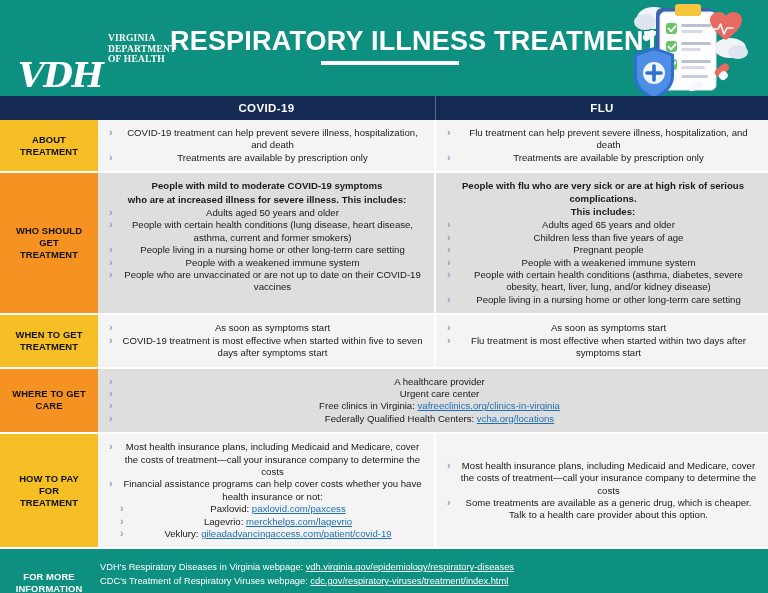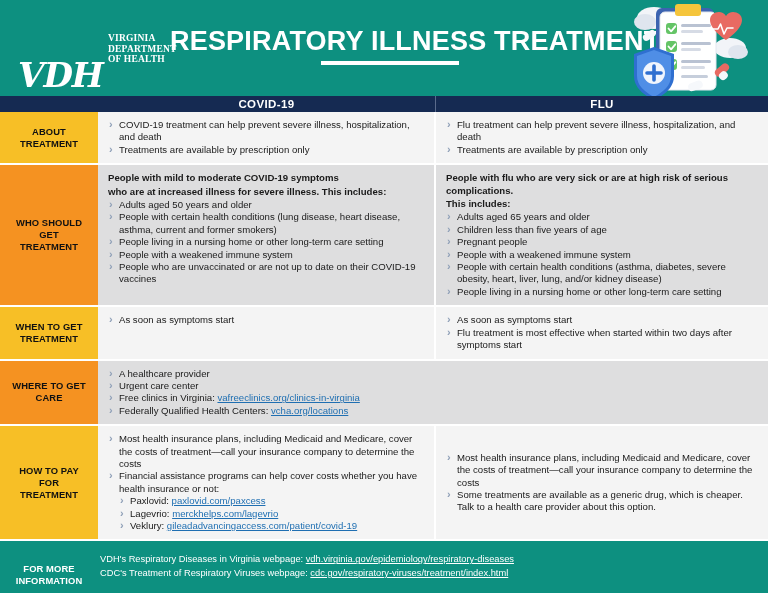--- a/index.html
+++ b/index.html
@@ -53,21 +53,21 @@
   .title-rule {
     width: 138px; height: 4px; background:#fff;
     margin: 5px auto 0 auto;
   }
   .hero-art { position: absolute; right: 8px; top: -4px; width: 142px; height: 104px; }
 
   
   .table { width: 768px; }
   .row { display: flex; width: 768px; align-items: stretch; }
 
-  .hdr-row { height: 16px; justify-content: center; }
+  .hdr-row { height: 24px; justify-content: center; }
   .hdr-blank { width: 98px; background:#152a52; }
   .hdr-cell {
     background: #152a52; color: #fff;
     font-size: 11.5px; font-weight: bold; letter-spacing:.4px;
     display:flex; align-items:center; justify-content:center;
   }
   .hdr-cell.covid { width: 338px; border-right: 1px solid #5a6b8c; }
   .hdr-cell.flu   { width: 332px; }
 
   .label-cell {
@@ -81,20 +81,21 @@
     border-bottom: 2px solid #ffffff;
   }
   .label-yellow { background: #f7bf26; }
   .label-orange { background: #f59221; }
 
   .content-cell {
     padding: 7px 8px 7px 10px;
     font-size: 9.6px; line-height: 12.4px;
     color: #1a1a1a;
     border-bottom: 2px solid #ffffff;
+    text-align: center;
   }
   .c-covid { width: 338px; flex: 0 0 338px; border-right: 2px solid #ffffff; }
   .c-flu   { width: 332px; flex: 0 0 332px; }
   .c-span  { width: 670px; flex: 0 0 670px; }
   .bg-light { background: #f4f4f4; }
   .bg-gray  { background: #dededf; }
 
   ul.items { list-style: none; }
   ul.items li {
     position: relative;
@@ -242,20 +243,21 @@
           <li>People living in a nursing home or other long-term care setting</li>
         </ul>
       </div>
     </div>
 
     <div class="row">
       <div class="label-cell label-yellow">WHEN TO GET TREATMENT</div>
       <div class="content-cell c-covid bg-light">
         <ul class="items">
           <li>As soon as symptoms start</li>
+          <li>COVID-19 treatment is most effective when started within five to seven days after symptoms start</li>
         </ul>
       </div>
       <div class="content-cell c-flu bg-light">
         <ul class="items">
           <li>As soon as symptoms start</li>
           <li>Flu treatment is most effective when started within two days after symptoms start</li>
         </ul>
       </div>
     </div>
 

